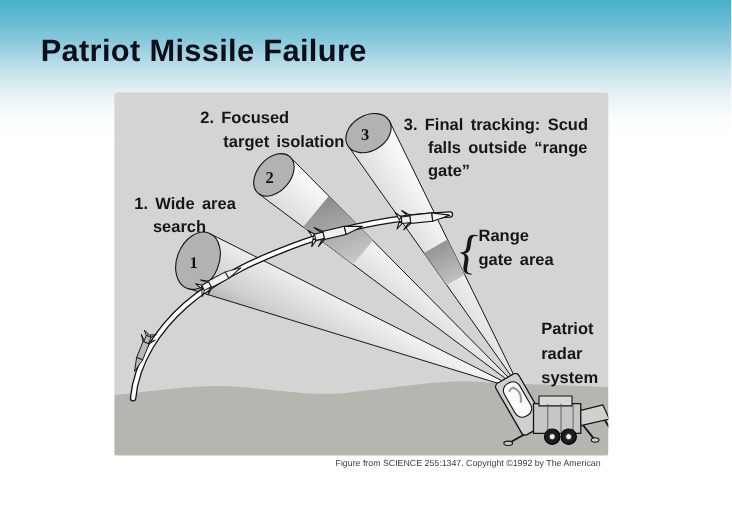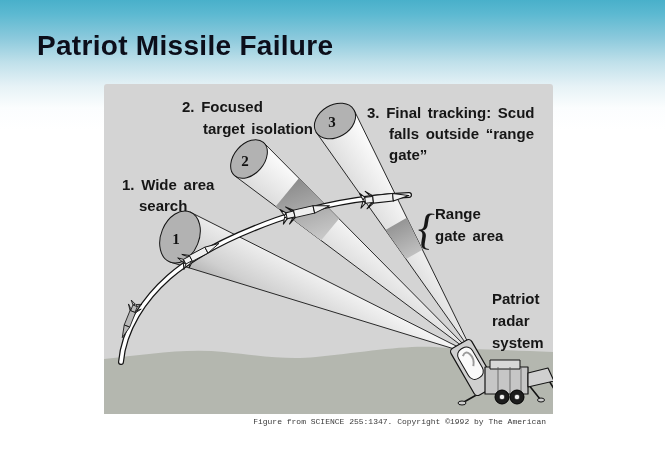--- a/index.html
+++ b/index.html
@@ -20,21 +20,21 @@
   .fig-label{
     font-family:"Liberation Sans",sans-serif;font-size:15px;font-weight:600;
     fill:#161616;word-spacing:2.5px;
   }
   .beam-num{font-family:"Liberation Serif",serif;font-size:15px;font-weight:bold;fill:#111;}
   .brace{font-family:"Liberation Serif",serif;font-size:44px;font-weight:400;fill:#161616;}
   .missile-light{fill:#efefef;}
   .missile-gray{fill:#b9b9b9;}
   .caption{
     position:absolute;top:417px;right:119px;text-align:right;white-space:nowrap;
-    font-size:8px;line-height:10px;color:#3a3a3a;font-family:Liberation Mono, monospace;
+    font-size:8px;line-height:10px;color:#3a3a3a;
   }
 </style>
 </head>
 <body>
 
 <div class="slide">
 
   <h1 class="page-title">Patriot Missile Failure</h1>
 
   <figure class="diagram" style="margin:0">

